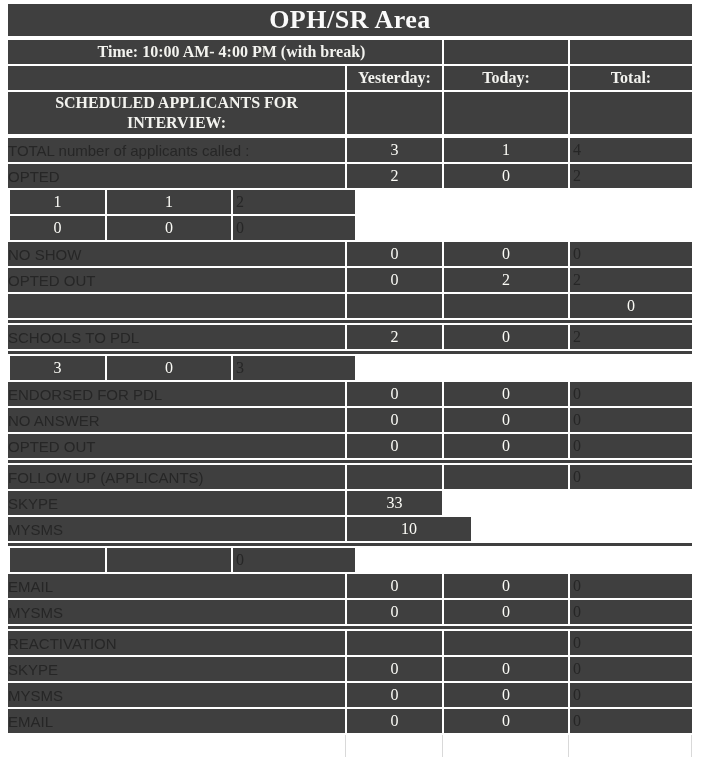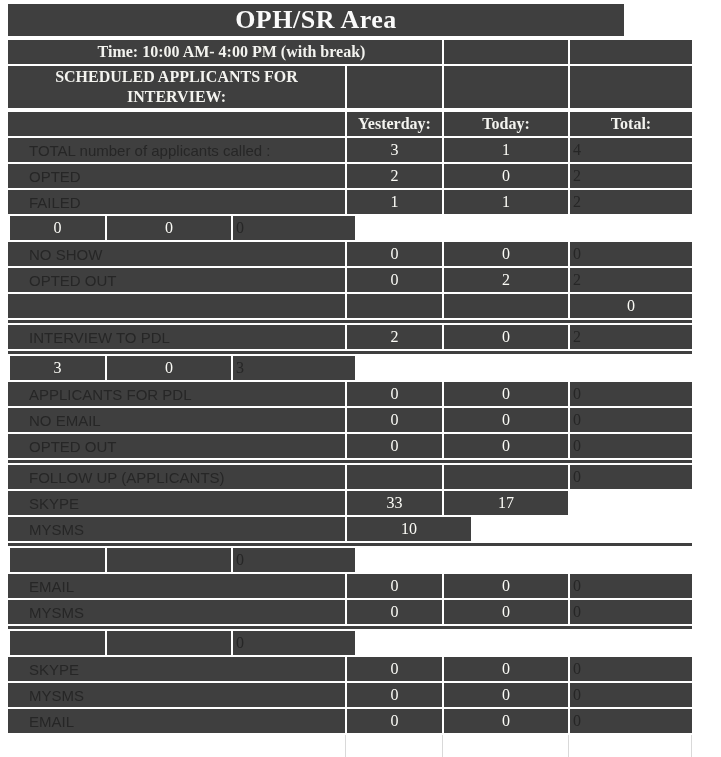--- a/index.html
+++ b/index.html
@@ -9,32 +9,32 @@
 
   .row{display:flex;border-bottom:2px solid #ffffff;}
   .cell{box-sizing:border-box;background:var(--cell-bg,#3f3f3f);height:24px;display:flex;align-items:center;justify-content:center;overflow:hidden;}
   .cA{width:337px;}
   .cB{width:97px;border-left:2px solid #ffffff;}
   .cC{width:126px;border-left:2px solid #ffffff;}
   .cD{width:124px;border-left:2px solid #ffffff;}
   .cAB{width:434px;padding-left:13px;}
 
   .title-row{border-bottom:4px solid #ffffff;}
-  .title-cell{width:616px;height:32px;}
+  .title-cell{width:684px;height:32px;}
   .title-text{font-family:"Liberation Serif","DejaVu Serif",serif;font-weight:bold;font-size:26px;color:#fafafa;letter-spacing:.5px;}
 
   .time-text{font-family:"Liberation Serif","DejaVu Serif",serif;font-weight:bold;font-size:16px;color:#f3f3ef;}
 
   .sched-row{border-bottom:4px solid #ffffff;}
   .sched-cell{height:42px;}
   .sched-text{font-family:"Liberation Serif","DejaVu Serif",serif;font-weight:bold;font-size:16px;line-height:20px;color:#f3f3ef;text-align:center;max-width:270px;margin:0 auto;}
 
   .colhead{font-family:"Liberation Serif","DejaVu Serif",serif;font-weight:bold;font-size:16px;color:#f3f3ef;}
 
-  .label-cell{justify-content:flex-start;padding-left:21px;font-size:15px;color:#262626;}
+  .label-cell{justify-content:flex-start;padding-left:0;font-size:15px;color:#262626;}
   .val{font-family:"Liberation Serif","DejaVu Serif",serif;font-size:16px;color:#fbfbf6;}
   .total-cell{justify-content:flex-start;padding-left:3px;font-family:"Liberation Serif","DejaVu Serif",serif;font-size:16px;color:#262626;}
   .total-center-white{justify-content:center;padding-left:0;color:#fbfbf6;}
 
   .sep{height:3px;background:var(--cell-bg,#3f3f3f);border-bottom:2px solid #ffffff;}
 
   .empty-row{display:flex;height:22px;background:#ffffff;}
   .empty-row .ec{box-sizing:border-box;height:22px;background:#ffffff;}
   .empty-row .eA{width:337px;}
   .empty-row .eB{width:97px;border-left:1px solid #d9d9d9;}
@@ -54,53 +54,52 @@
     </div>
 
     <div class="row">
       <div class="cell cAB">
         <span class="time-text">Time: 10:00 AM- 4:00 PM (with break)</span>
       </div>
       <div class="cell cC"></div>
       <div class="cell cD"></div>
     </div>
 
+    <div class="row">
+      <div class="cell cA"></div>
+      <div class="cell cB colhead">Yesterday:</div>
+      <div class="cell cC colhead">Today:</div>
+      <div class="cell cD colhead">Total:</div>
+    </div>
+
     <div class="row sched-row">
       <div class="cell cA sched-cell">
         <span class="sched-text">SCHEDULED APPLICANTS FOR INTERVIEW:</span>
       </div>
       <div class="cell cB sched-cell"></div>
       <div class="cell cC sched-cell"></div>
       <div class="cell cD sched-cell"></div>
     </div>
 
-    <div class="row">
-      <div class="cell cA"></div>
-      <div class="cell cB colhead">Yesterday:</div>
-      <div class="cell cC colhead">Today:</div>
-      <div class="cell cD colhead">Total:</div>
-    </div>
-
     <div>
   <div class="row">
     <div class="cell cA label-cell">TOTAL number of applicants called :</div>
     <div class="cell cB val">3</div>
     <div class="cell cC val">1</div>
     <div class="cell cD total-cell">4</div>
   </div>
 
   <div class="row">
     <div class="cell cA label-cell">OPTED</div>
     <div class="cell cB val">2</div>
     <div class="cell cC val">0</div>
     <div class="cell cD total-cell">2</div>
   </div>
 
   <div class="row">
-    <div class="cell cA label-cell">FAILED</div>
     <div class="cell cB val">1</div>
     <div class="cell cC val">1</div>
     <div class="cell cD total-cell">2</div>
   </div>
 
   <div class="row">
     <div class="cell cB val">0</div>
     <div class="cell cC val">0</div>
     <div class="cell cD total-cell">0</div>
   </div>
@@ -120,41 +119,41 @@
   </div>
 
   <div class="row">
     <div class="cell cA label-cell"></div>
     <div class="cell cB val"></div>
     <div class="cell cC val"></div>
     <div class="cell cD total-cell total-center-white">0</div>
   </div>
 <div class="sep"></div>
   <div class="row">
-    <div class="cell cA label-cell">INTERVIEW TO PDL</div>
+    <div class="cell cA label-cell">SCHOOLS TO PDL</div>
     <div class="cell cB val">2</div>
     <div class="cell cC val">0</div>
     <div class="cell cD total-cell">2</div>
   </div>
 <div class="sep"></div>
   <div class="row">
     <div class="cell cB val">3</div>
     <div class="cell cC val">0</div>
     <div class="cell cD total-cell">3</div>
   </div>
 
   <div class="row">
-    <div class="cell cA label-cell">APPLICANTS FOR PDL</div>
-    <div class="cell cB val">0</div>
-    <div class="cell cC val">0</div>
-    <div class="cell cD total-cell">0</div>
-  </div>
-
-  <div class="row">
-    <div class="cell cA label-cell">NO EMAIL</div>
+    <div class="cell cA label-cell">ENDORSED FOR PDL</div>
+    <div class="cell cB val">0</div>
+    <div class="cell cC val">0</div>
+    <div class="cell cD total-cell">0</div>
+  </div>
+
+  <div class="row">
+    <div class="cell cA label-cell">NO ANSWER</div>
     <div class="cell cB val">0</div>
     <div class="cell cC val">0</div>
     <div class="cell cD total-cell">0</div>
   </div>
 
   <div class="row">
     <div class="cell cA label-cell">OPTED OUT</div>
     <div class="cell cB val">0</div>
     <div class="cell cC val">0</div>
     <div class="cell cD total-cell">0</div>
@@ -163,21 +162,20 @@
   <div class="row">
     <div class="cell cA label-cell">FOLLOW UP (APPLICANTS)</div>
     <div class="cell cB val"></div>
     <div class="cell cC val"></div>
     <div class="cell cD total-cell">0</div>
   </div>
 
   <div class="row">
     <div class="cell cA label-cell">SKYPE</div>
     <div class="cell cB val">33</div>
-    <div class="cell cC val">17</div>
   </div>
 
   <div class="row">
     <div class="cell cA label-cell">MYSMS</div>
     <div class="cell cC val">10</div>
   </div>
 <div class="sep"></div>
   <div class="row">
     <div class="cell cB val"></div>
     <div class="cell cC val"></div>
@@ -192,20 +190,21 @@
   </div>
 
   <div class="row">
     <div class="cell cA label-cell">MYSMS</div>
     <div class="cell cB val">0</div>
     <div class="cell cC val">0</div>
     <div class="cell cD total-cell">0</div>
   </div>
 <div class="sep"></div>
   <div class="row">
+    <div class="cell cA label-cell">REACTIVATION</div>
     <div class="cell cB val"></div>
     <div class="cell cC val"></div>
     <div class="cell cD total-cell">0</div>
   </div>
 
   <div class="row">
     <div class="cell cA label-cell">SKYPE</div>
     <div class="cell cB val">0</div>
     <div class="cell cC val">0</div>
     <div class="cell cD total-cell">0</div>

